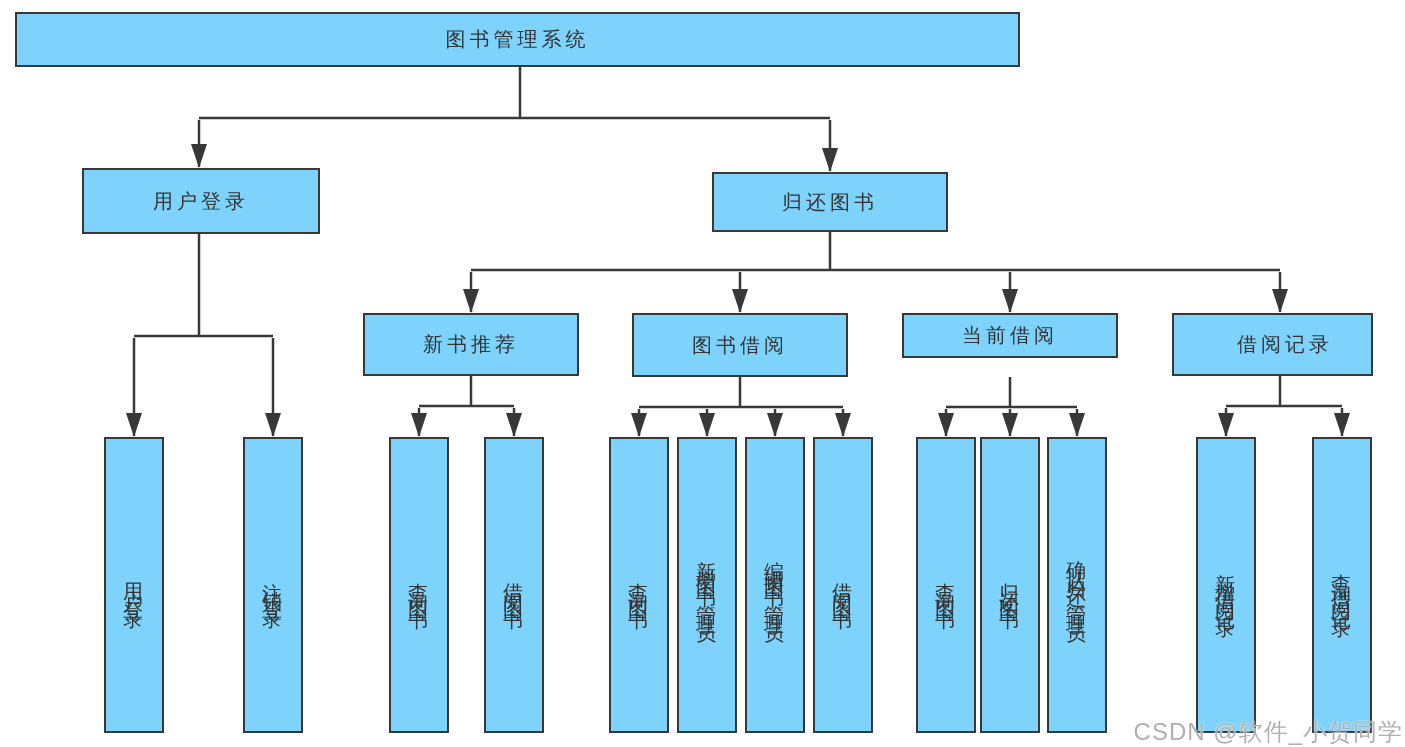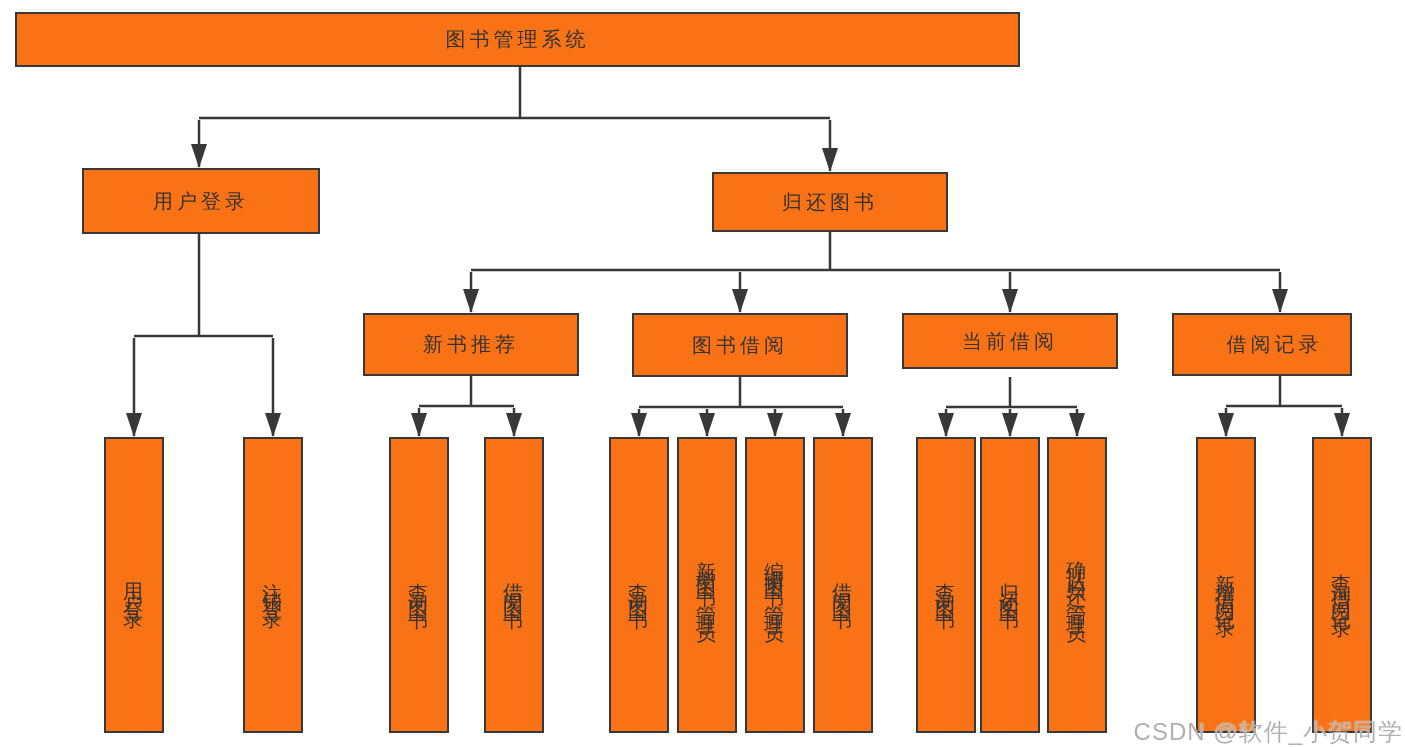--- a/index.html
+++ b/index.html
@@ -5,21 +5,21 @@
   html,body { margin:0; padding:0; background:#fff; }
   .stage {
     position:relative; width:1405px; height:747px; background:#fff;
     font-family:"Liberation Sans","DejaVu Sans",sans-serif; overflow:hidden;
   }
   .lines { position:absolute; left:0; top:0; width:1405px; height:747px; }
   .ln { stroke:#383838; stroke-width:2.5; fill:none; }
   .arr { marker-end:url(#ah); }
   .box {
     position:absolute; box-sizing:border-box;
-    border:2.5px solid #383838; background:#f97316; color:#333;
+    border:2.5px solid #383838; background:#7dd3fc; color:#333;
     display:flex; align-items:center; justify-content:center;
     font-size:20px; letter-spacing:4px; white-space:nowrap;
   }
   .vbox {
     writing-mode:vertical-rl; text-orientation:mixed;
     letter-spacing:9px; white-space:normal;
   }
   .watermark {
     position:absolute; top:716px; right:2px;
     font-size:24px; color:#b0b0b0; letter-spacing:1px;
@@ -86,22 +86,22 @@
     </g>
   </svg>
 
   <div class="box" style="left:15px; top:12px; width:1005px; height:55px;">图书管理系统</div>
 
   <div class="box" style="left:82px; top:168px; width:238px; height:66px;">用户登录</div>
   <div class="box" style="left:712px; top:172px; width:236px; height:60px;">归还图书</div>
 
   <div class="box" style="left:632px; top:313px; width:216px; height:64px;">图书借阅</div>
   <div class="box" style="left:363px; top:313px; width:216px; height:63px;">新书推荐</div>
-  <div class="box" style="left:902px; top:313px; width:216px; height:56px;">当前借阅</div>
-  <div class="box" style="left:1172px; top:313px; width:180px; height:63px;padding-left:25px;">借阅记录</div>
+  <div class="box" style="left:902px; top:313px; width:216px; height:45px;">当前借阅</div>
+  <div class="box" style="left:1172px; top:313px; width:201px; height:63px;padding-left:25px;">借阅记录</div>
 
   <div class="box vbox" style="left:104px; top:437px; width:60px; height:296px;">用户登录</div>
   <div class="box vbox" style="left:243px; top:437px; width:60px; height:296px;">注销登录</div>
 
   <div class="box vbox" style="left:389px; top:437px; width:60px; height:296px;">查询图书</div>
   <div class="box vbox" style="left:484px; top:437px; width:60px; height:296px;">借阅图书</div>
 
   <div class="box vbox" style="left:609px; top:437px; width:60px; height:296px;">查询图书</div>
   <div class="box vbox" style="left:677px; top:437px; width:60px; height:296px;">新增图书（管理员）</div>
   <div class="box vbox" style="left:745px; top:437px; width:60px; height:296px;">编辑图书（管理员）</div>

